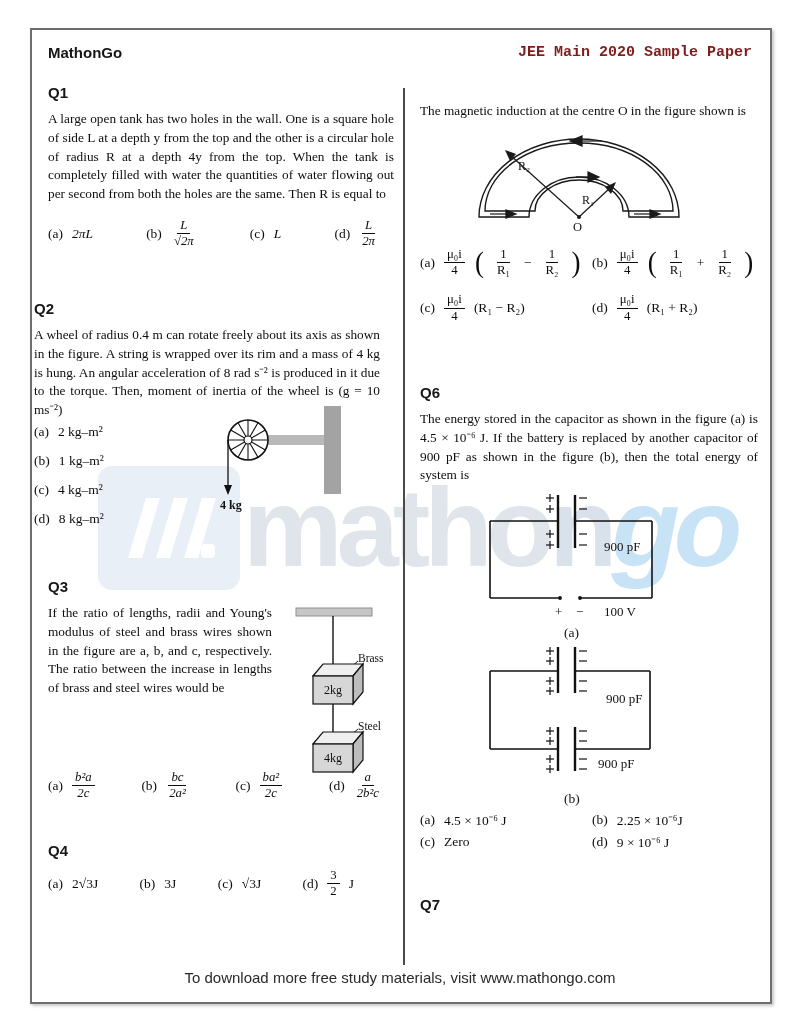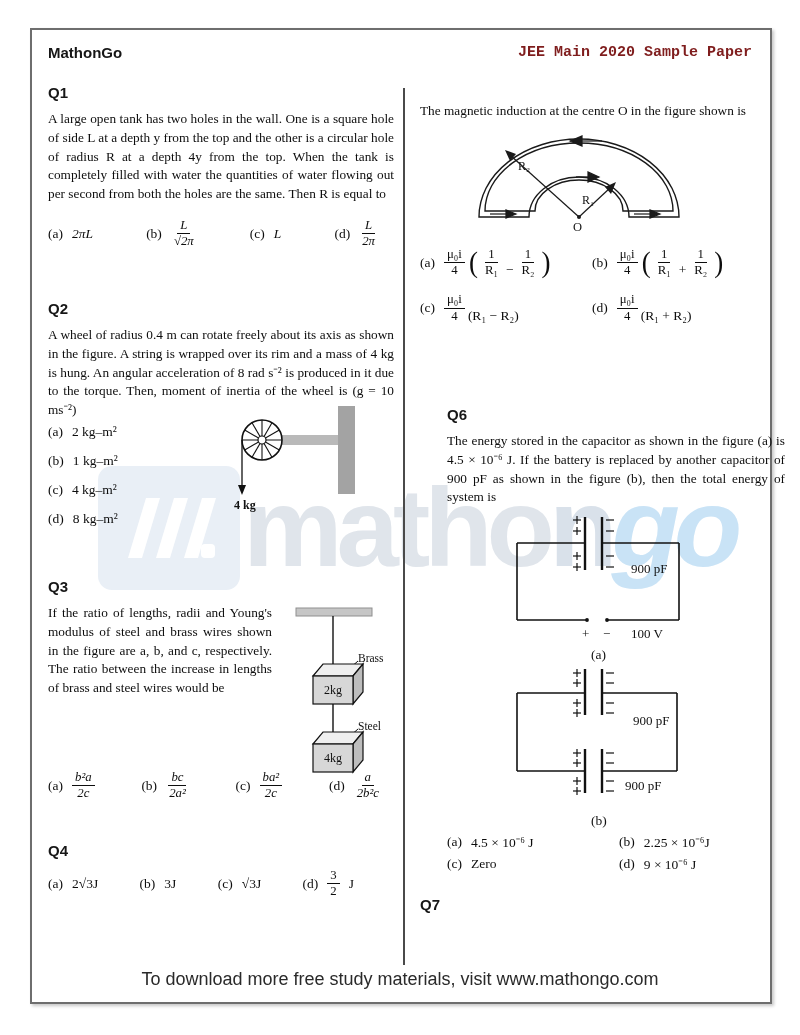--- a/index.html
+++ b/index.html
@@ -13,36 +13,36 @@
   .wm-word{left:243px;top:472px;font-family:"Liberation Sans",sans-serif;font-weight:bold;
            font-size:112px;letter-spacing:-6px;line-height:1;white-space:nowrap;}
   .wm-a{color:#e0e5eb;} .wm-b{color:#d9e1ea;} .wm-c{color:#c9e3f6;font-style:italic;}
   
   .brand{position:absolute;left:48px;top:44px;z-index:2;font-family:"Liberation Sans",sans-serif;
          font-weight:bold;font-size:15px;color:#161616;}
   .ptitle{position:absolute;right:48px;top:44px;z-index:2;font-family:Liberation Mono, monospace;
           font-weight:bold;font-size:15px;color:#7f1d1d;margin-left:8px;}
   .divider{position:absolute;left:403px;top:88px;width:2px;height:877px;background:#4a4a4a;z-index:2;}
   .footer{position:absolute;left:0;top:969px;width:100%;text-align:center;z-index:2;
-          font-family:"Liberation Sans",sans-serif;font-size:18px;color:#2a2a2a;}
+          font-family:"Liberation Sans",sans-serif;font-size:15px;color:#2a2a2a;}
   
   .q{position:absolute;z-index:2;}
   .q h2{margin:0 0 9px 0;font-family:"Liberation Sans",sans-serif;font-size:15px;font-weight:bold;color:#161616;}
   .q p{margin:0;font-size:13.3px;line-height:18.8px;text-align:justify;}
   .optrow{display:flex;justify-content:space-between;align-items:center;}
   .opt{display:inline-flex;align-items:center;gap:9px;font-size:13.5px;}
   .lbl{white-space:nowrap;}
   .math{font-style:italic;}
   .frac{display:inline-flex;flex-direction:column;align-items:center;line-height:1.2;
         font-size:12.8px;vertical-align:middle;}
   .frac .num{border-bottom:1px solid #0d0d0d;padding:0 3px;}
   .frac .den{padding:0 3px;}
   .vopts{position:absolute;display:flex;flex-direction:column;gap:13px;}
   .bigp{font-size:27px;font-weight:400;transform:scaleY(1.08);margin:0 1px;}
-  .mexpr{display:inline-flex;align-items:flex-end;gap:3px;}
+  .mexpr{display:inline-flex;align-items:center;gap:9px;}
   .mop{margin:0 2px;}
   .grid2{display:grid;grid-template-columns:172px auto;row-gap:14px;align-items:center;}
   svg text{font-family:"Liberation Serif",serif;fill:#111;}
 </style>
 </head>
 <body>
 
 <div class="page">
   <div class="frame"></div>
 
@@ -84,21 +84,21 @@
       <span class="opt">
           <span class="lbl">(d)</span>
           <span class="frac">
             <span class="num math">L</span>
             <span class="den math">2π</span>
           </span>
         </span>
     </div>
   </section>
 
-  <section class="q" style="left:48px;top:300px;width:346px;height:260px;">
+  <section class="q" style="left:34px;top:300px;width:346px;height:260px;">
     <h2>Q2</h2>
     <p>A wheel of radius 0.4 m can rotate freely about its axis as shown in the figure. A string is wrapped over its rim and a mass of 4 kg is hung. An angular acceleration of 8 rad s⁻² is produced in it due to the torque. Then, moment of inertia of the wheel is (g = 10 ms⁻²)</p>
     <div class="vopts" style="left:0;top:124px;">
       <span class="opt">
           <span class="lbl">(a)</span>
           <span>2 kg–m²</span>
         </span>
       <span class="opt">
           <span class="lbl">(b)</span>
           <span>1 kg–m²</span>
@@ -296,21 +296,21 @@
             <span class="frac">
               <span class="num">μ₀i</span>
               <span class="den">4</span>
             </span>
             <span>(R₁ + R₂)</span>
           </span>
         </span>
     </div>
   </section>
 
-  <section class="q" style="left:420px;top:406px;width:338px;margin-left:27px;">
+  <section class="q" style="left:420px;top:384px;width:338px;">
     <h2>Q6</h2>
     <p>The energy stored in the capacitor as shown in the figure (a) is 4.5 × 10⁻⁶ J. If the battery is replaced by another capacitor of 900 pF as shown in the figure (b), then the total energy of system is</p>
 
     <svg style="display:block;margin:4px 0 0 56px;" width="232" height="152" viewBox="0 0 232 152">
       <g stroke="#111" stroke-width="1.6">
         <line x1="14" y1="32" x2="82" y2="32"></line>
           <line x1="99" y1="32" x2="176" y2="32"></line>
         <line x1="176" y1="32" x2="176" y2="109"></line>
         <line x1="176" y1="109" x2="104" y2="109"></line>
           <line x1="84" y1="109" x2="14" y2="109"></line>

